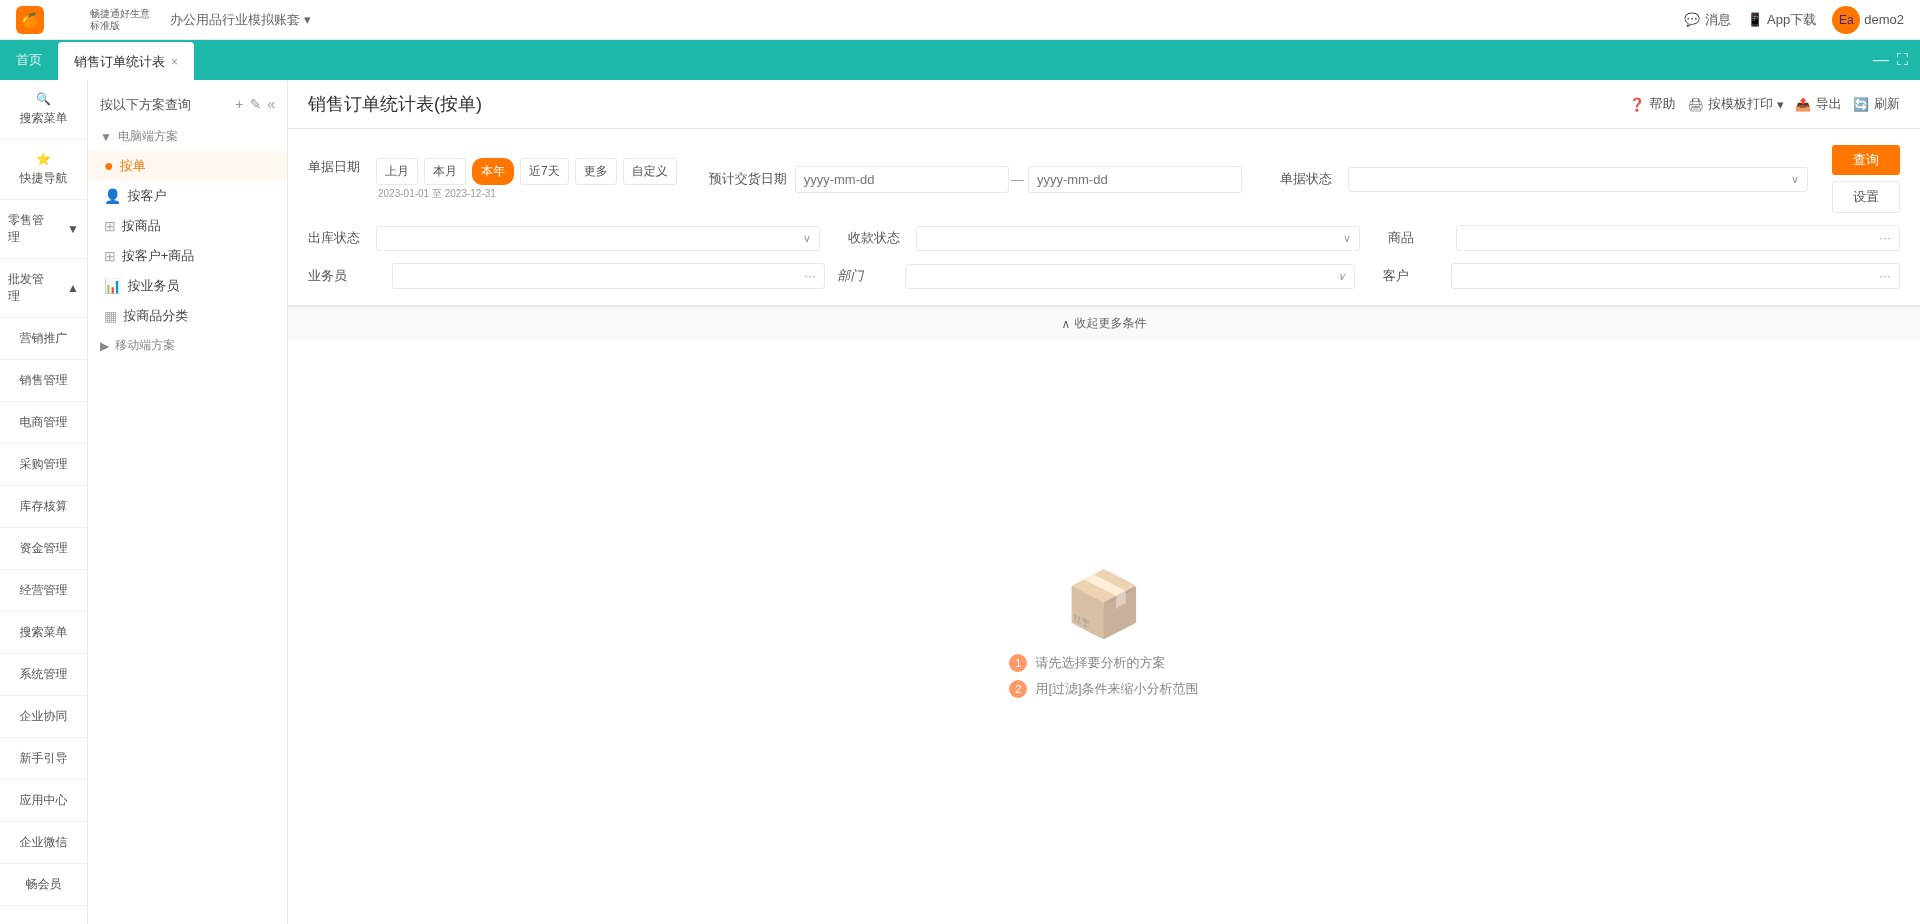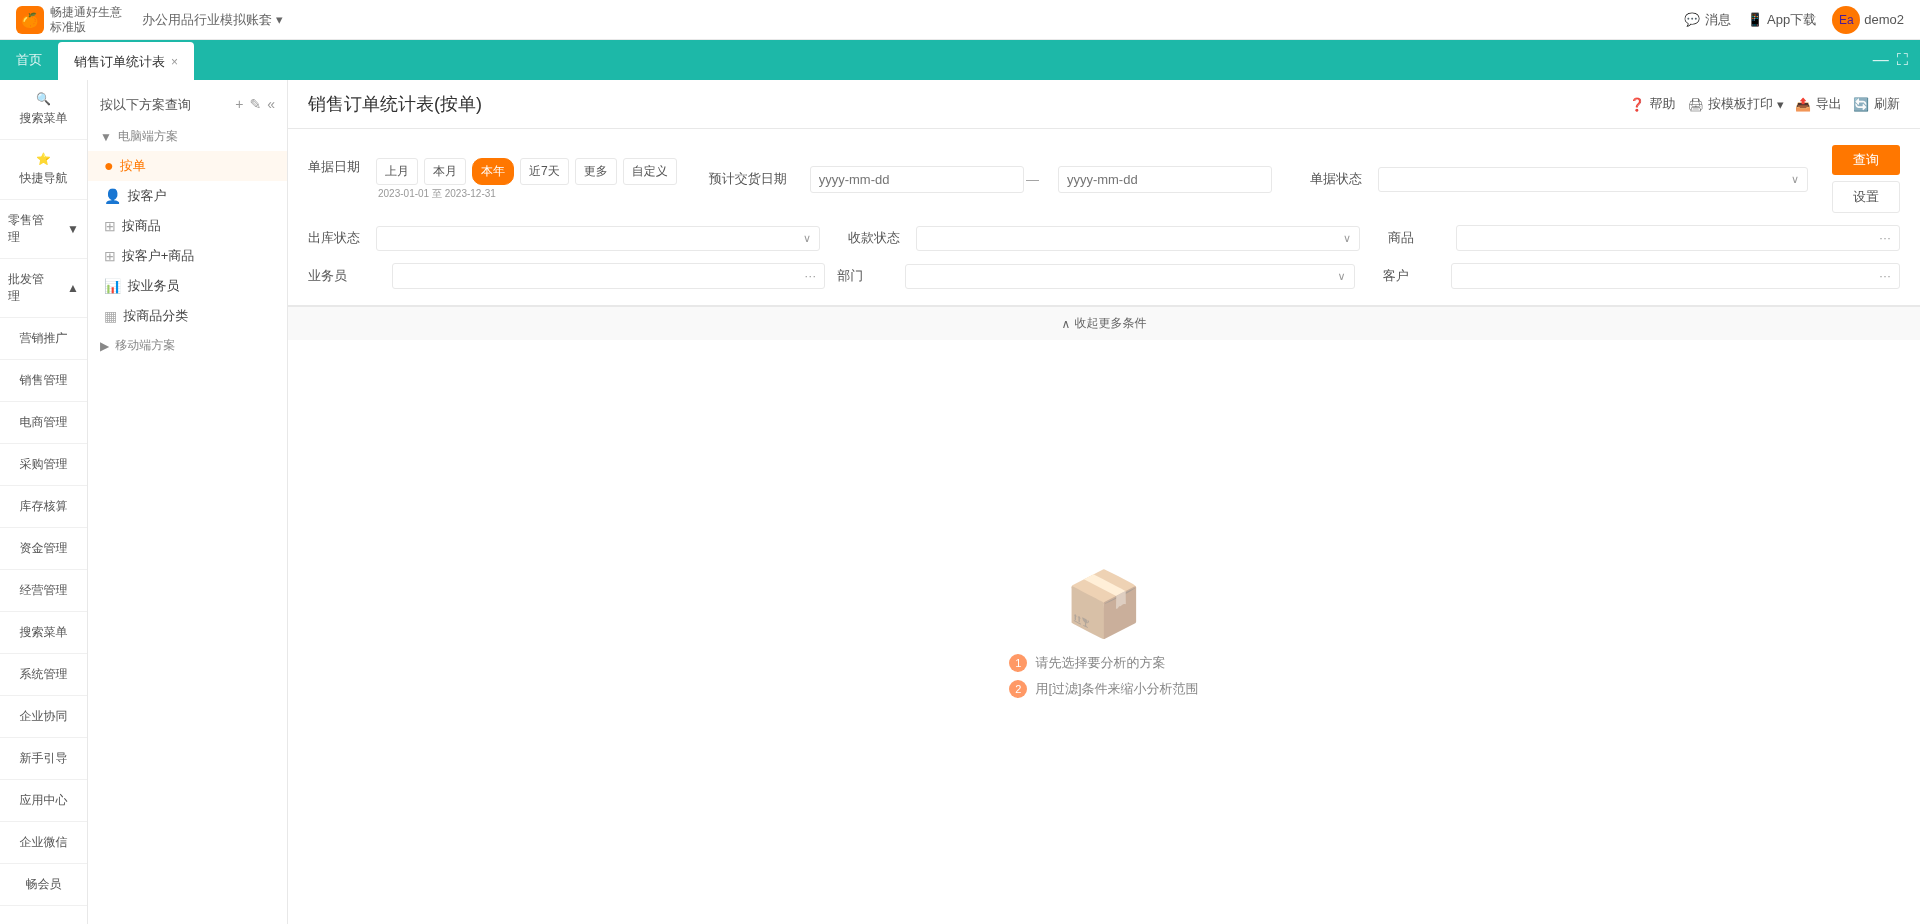--- a/index.html
+++ b/index.html
@@ -3,21 +3,21 @@
   <meta charset="utf-8">
   <style>
     * { box-sizing: border-box; margin: 0; padding: 0; }
     body { font-family: 'Microsoft YaHei', Arial, sans-serif; font-size: 13px; background: #f5f5f5; color: #333; height: 924px; overflow: hidden; display: flex; flex-direction: column; }
 
     
     .top-bar { height: 40px; background: #fff; display: flex; align-items: center; padding: 0 16px; border-bottom: 1px solid #e8e8e8; justify-content: space-between; flex-shrink: 0; }
     .top-bar-left { display: flex; align-items: center; gap: 8px; }
     .logo-area { display: flex; align-items: center; gap: 6px; }
     .logo-icon { width: 28px; height: 28px; background: #ff7700; border-radius: 6px; display: flex; align-items: center; justify-content: center; color: white; font-size: 14px; font-weight: bold; }
-    .logo-text { font-size: 12px; color: #666; line-height: 1.2; }
+    .logo-text { font-size: 10px; color: #666; line-height: 1.2; margin-left: 40px; }
     .breadcrumb-area { display: flex; align-items: center; gap: 4px; margin-left: 12px; color: #666; font-size: 13px; }
     .top-bar-right { display: flex; align-items: center; gap: 16px; color: #555; font-size: 13px; }
     .top-bar-right-item { display: flex; align-items: center; gap: 4px; cursor: pointer; }
     .avatar { width: 28px; height: 28px; border-radius: 50%; background: #ff7700; display: flex; align-items: center; justify-content: center; color: #4c1d95; font-size: 12px; }
 
     
     .tab-bar { height: 40px; background: #1db8a8; display: flex; align-items: center; padding: 0 0; flex-shrink: 0; }
     .tab-item { height: 40px; display: flex; align-items: center; padding: 0 16px; cursor: pointer; color: rgba(255,255,255,0.85); font-size: 13px; gap: 6px; }
     .tab-item.home { background: transparent; }
     .tab-item.active { background: #fff; color: #333; border-radius: 4px 4px 0 0; margin-top: 4px; }
@@ -57,21 +57,21 @@
     .filter-area { background: #fff; padding: 16px 20px; border-bottom: 1px solid #e8e8e8; }
     .filter-row { display: flex; align-items: center; gap: 12px; margin-bottom: 12px; flex-wrap: wrap; }
     .filter-row:last-child { margin-bottom: 0; }
     .filter-label { color: #555; font-size: 13px; white-space: nowrap; min-width: 60px; }
     .filter-date-group { display: flex; align-items: center; gap: 6px; }
     .date-btn { padding: 4px 8px; border: 1px solid #e8e8e8; border-radius: 3px; cursor: pointer; font-size: 12px; color: #555; background: #fff; }
     .date-btn.active { background: #ff7700; color: #fff; border-color: #ff7700; border-radius: 10px; }
     .filter-select { flex: 1; border: 1px solid #e8e8e8; border-radius: 3px; padding: 5px 8px; font-size: 13px; color: #333; background: #fff; min-width: 120px; display: flex; align-items: center; justify-content: space-between; cursor: pointer; }
     .filter-chevron { color: #999; font-size: 11px; }
     .filter-more { color: #999; font-size: 12px; cursor: pointer; }
-    .date-input { border: 1px solid #e8e8e8; border-radius: 3px; padding: 5px 28px 5px 8px; font-size: 13px; color: #bbb; background: #fff; position: relative; min-width: 120px; margin-left: 15px; }
+    .date-input { border: 1px solid #e8e8e8; border-radius: 3px; padding: 5px 28px 5px 8px; font-size: 13px; color: #bbb; background: #fff; position: relative; min-width: 120px; }
     .date-dash { color: #999; }
 
     
     .query-btns { display: flex; flex-direction: column; gap: 6px; margin-left: auto; padding-left: 12px; flex-shrink: 0; }
     .btn-query { background: #ff7700; color: #fff; border: none; border-radius: 3px; padding: 6px 20px; cursor: pointer; font-size: 13px; }
     .btn-reset { background: #fff; color: #555; border: 1px solid #e8e8e8; border-radius: 3px; padding: 6px 20px; cursor: pointer; font-size: 13px; }
 
     
     .collapse-bar { display: flex; justify-content: center; align-items: center; padding: 8px; background: #f9f9f9; cursor: pointer; color: #666; font-size: 12px; gap: 4px; border-top: 1px solid #e8e8e8; }
 
@@ -333,21 +333,21 @@
       </div>
 
       <div class="filter-row">
         <div style="display:flex;align-items:center;gap:24px;flex:1;">
           <span class="filter-label">业务员</span>
           <div class="filter-select" style="flex:1;">
             <span></span>
             <span class="filter-more">···</span>
           </div>
         </div>
-        <div style="display:flex;align-items:center;gap:8px;flex:1;">
+        <div style="display:flex;align-items:center;gap:8px;flex:1;font-style:italic;">
           <span class="filter-label">部门</span>
           <div class="filter-select" style="flex:1;">
             <span></span>
             <span class="filter-chevron">∨</span>
           </div>
         </div>
         <div style="display:flex;align-items:center;gap:8px;flex:1;margin-left:16px;">
           <span class="filter-label">客户</span>
           <div class="filter-select" style="flex:1;">
             <span></span>

